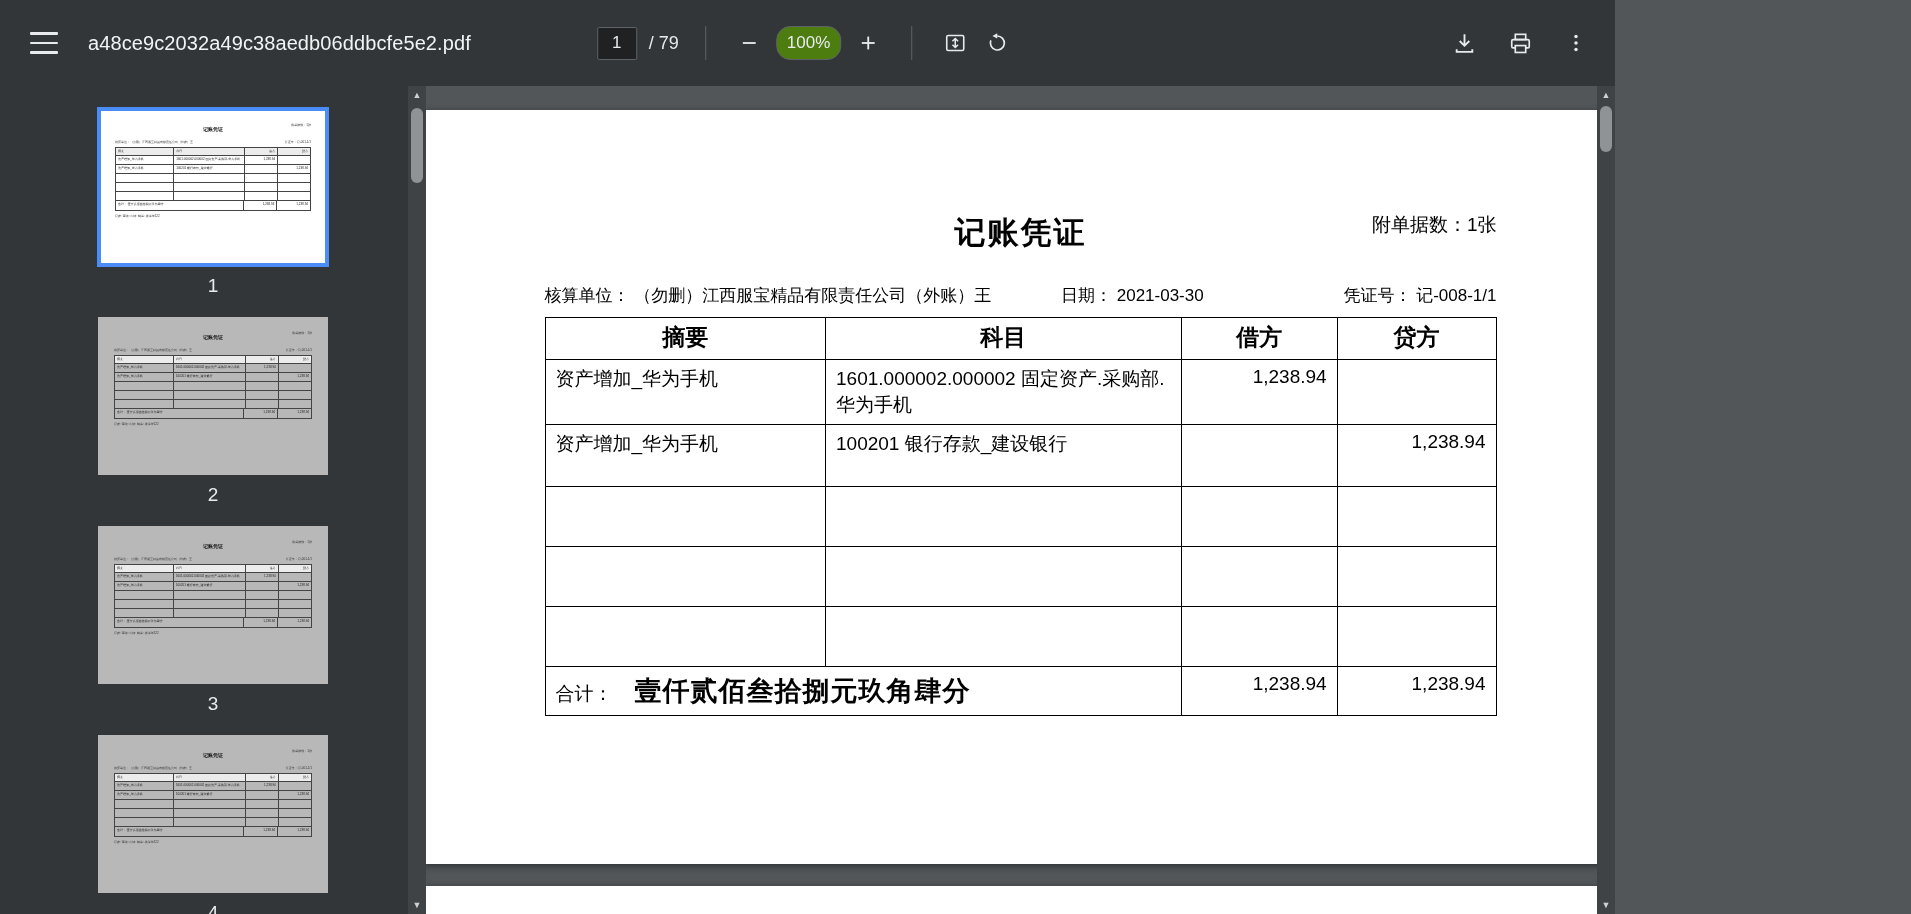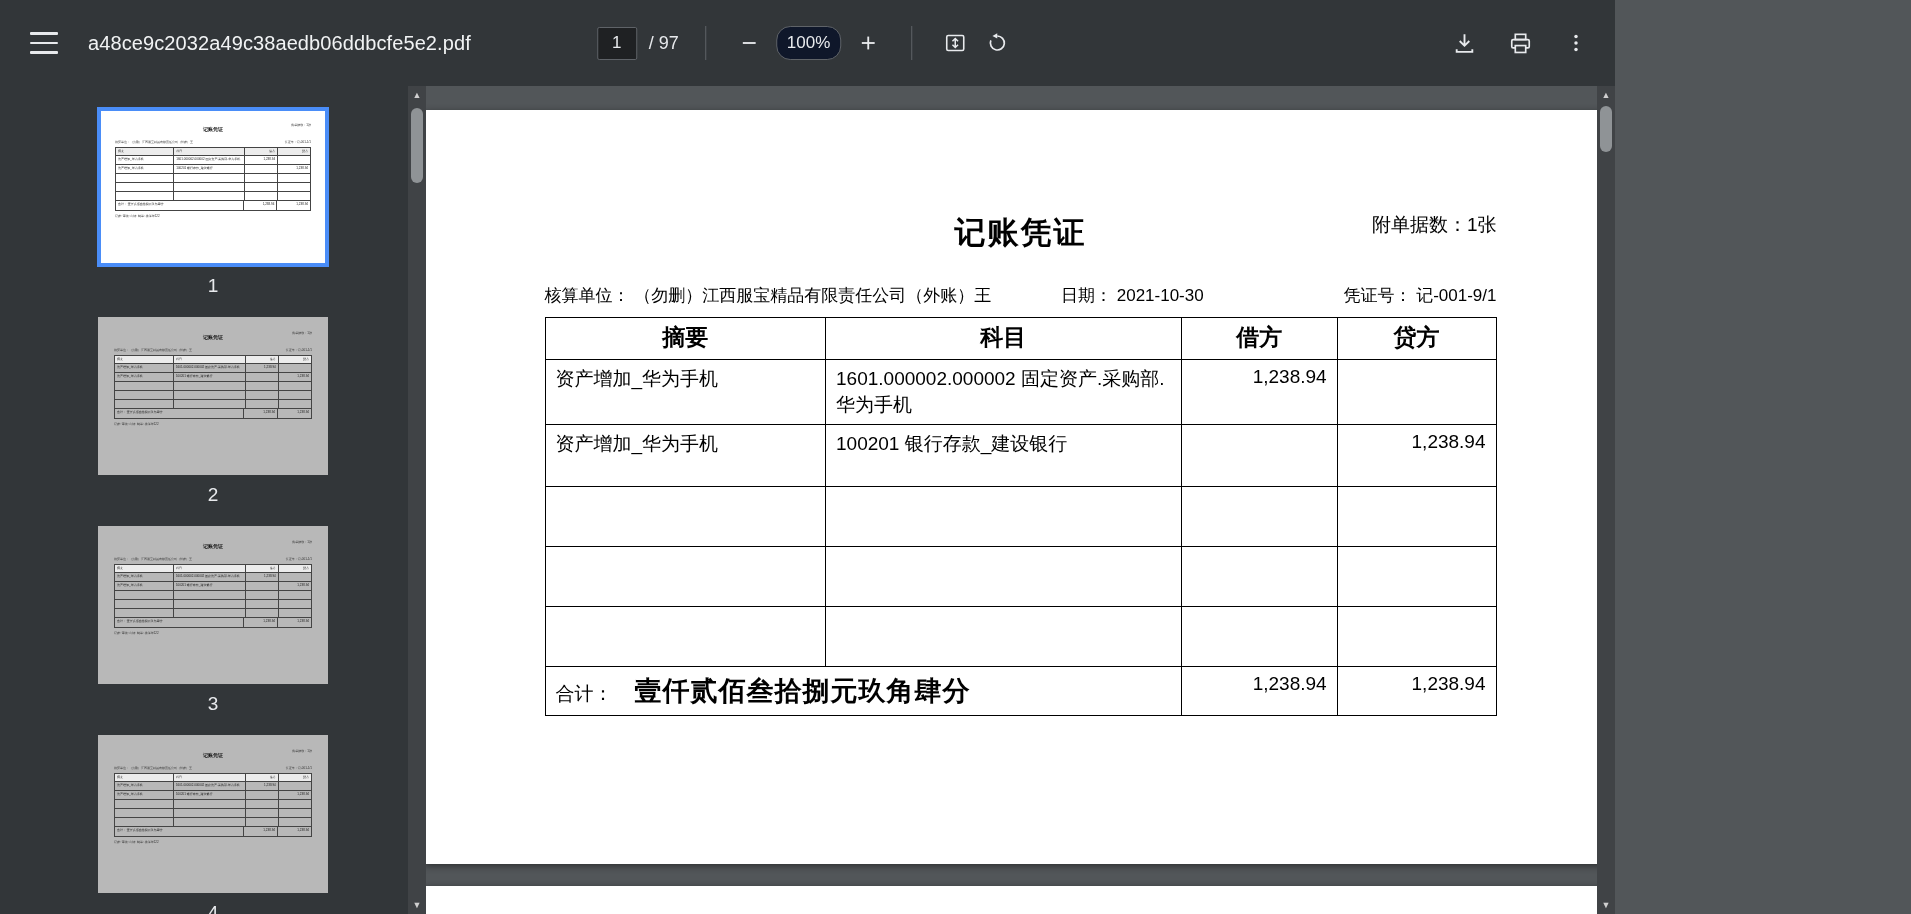--- a/index.html
+++ b/index.html
@@ -68,21 +68,21 @@
     width: 42px; height: 42px;
     display: flex; align-items: center; justify-content: center;
     border-radius: 50%;
     cursor: pointer;
     color: #e8eaed;
     font-size: 25px;
     line-height: 1;
     user-select: none;
   }
   .zoom-level {
-    background: #0f172a;
+    background: #4d7c0f;
     border: 1px solid #5f6368;
     border-radius: 14px;
     color: #e8eaed;
     font-size: 17px;
     padding: 6px 10px;
     min-width: 58px;
     text-align: center;
     margin: 0 6px;
   }
   .tb-right {
@@ -271,21 +271,21 @@
       <div class="hamburger">
         <span></span>
         <span></span>
         <span></span>
       </div>
       <div class="doc-title">a48ce9c2032a49c38aedb06ddbcfe5e2.pdf</div>
     </div>
 
     <div class="tb-center">
       <input class="page-box" value="1" style="">
-      <div class="page-total">/ 97</div>
+      <div class="page-total">/ 79</div>
       <div class="divider-v"></div>
       <div class="icon-btn">
         <svg width="22" height="22" viewBox="0 0 24 24">
           <rect x="5" y="11" width="14" height="2" fill="#e8eaed"></rect>
         </svg>
       </div>
       <div class="zoom-level">100%</div>
       <div class="icon-btn">
         <svg width="22" height="22" viewBox="0 0 24 24">
           <rect x="5" y="11" width="14" height="2" fill="#e8eaed"></rect>
@@ -587,22 +587,22 @@
 
     <div class="viewer">
 
       <div class="page">
         <div class="doc-inner">
           <div class="doc-heading">记账凭证</div>
           <div class="doc-attach">附单据数：1张</div>
 
           <div class="doc-meta">
             <span class="unit">核算单位： （勿删）江西服宝精品有限责任公司（外账）王</span>
-            <span class="date">日期： 2021-10-30</span>
-            <span class="vno">凭证号： 记-001-9/1</span>
+            <span class="date">日期： 2021-03-30</span>
+            <span class="vno">凭证号： 记-008-1/1</span>
           </div>
 
           <table class="voucher">
             <colgroup>
               <col style="width:29.5%">
               <col style="width:37.4%">
               <col style="width:16.4%">
               <col style="width:16.7%">
             </colgroup>
             <thead>

